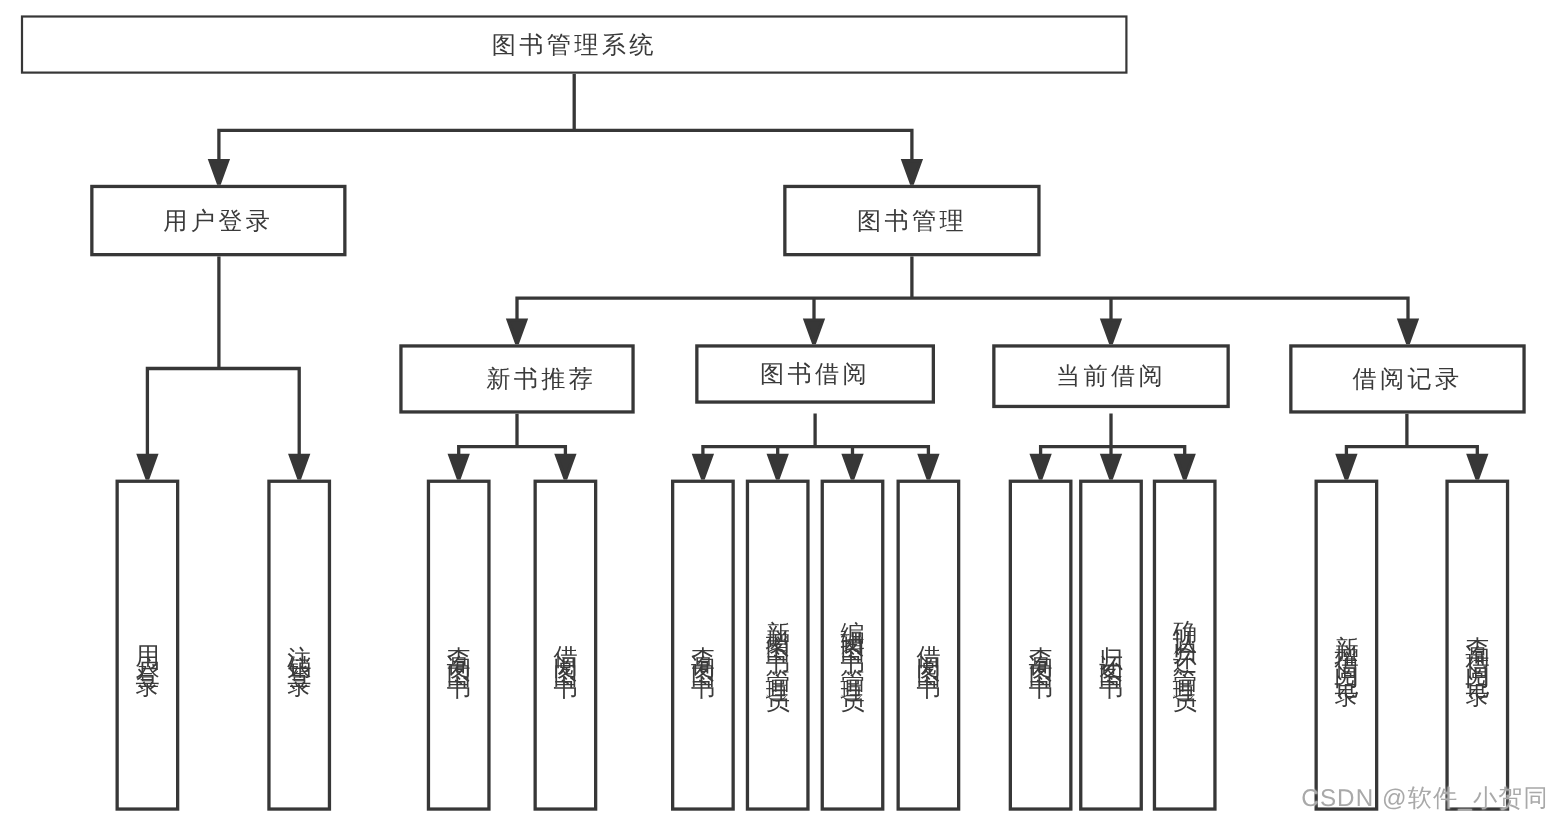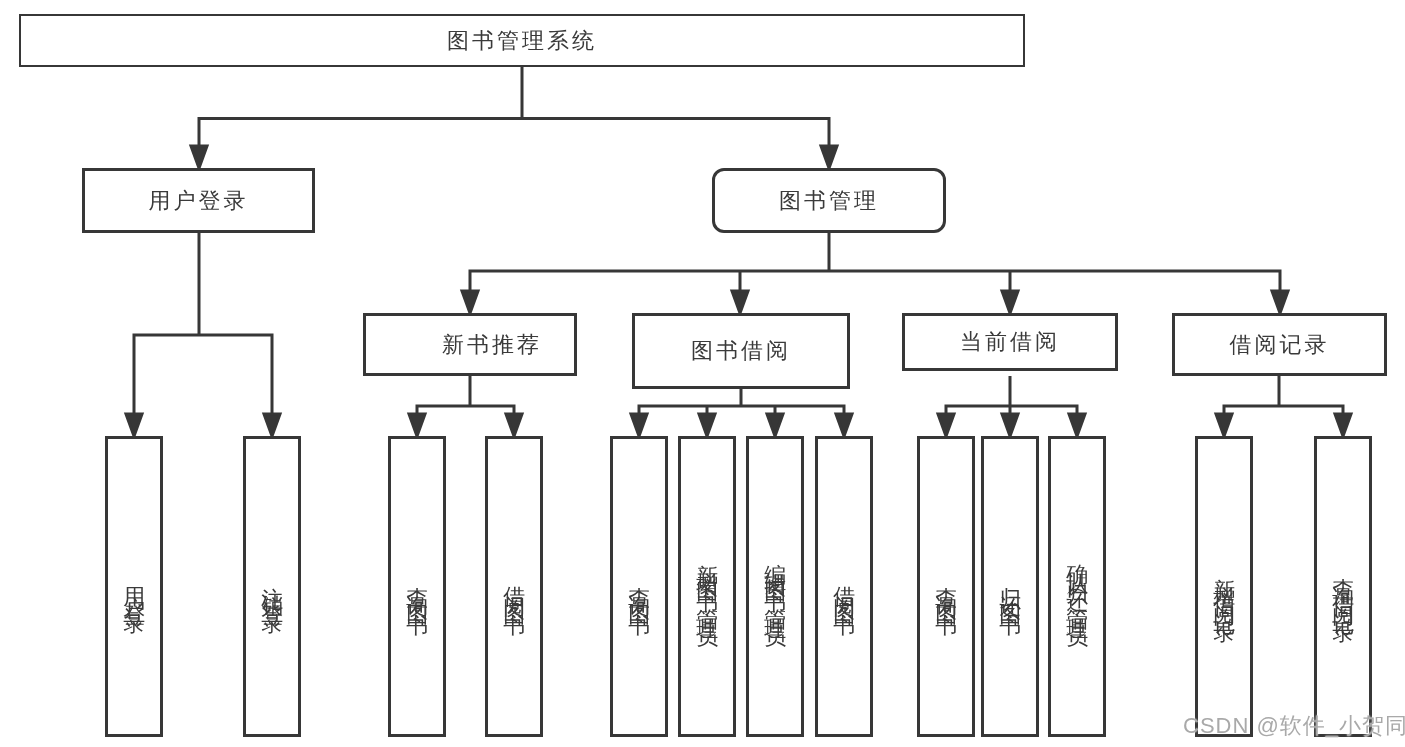--- a/index.html
+++ b/index.html
@@ -79,24 +79,24 @@
         <path fill="none" d="M1279 376 V407.5 M1222.5 406 H1344.5 M1224 407.5 V415 M1343 407.5 V415"></path>
         <polygon points="1216,414 1232,414 1224,436"></polygon>
         <polygon points="1335,414 1351,414 1343,436"></polygon>
       </g>
     </g>
   </svg>
 
   <div class="box root" style="left:19px;top:14px;width:1006px;height:53px;">图书管理系统</div>
 
   <div class="box" style="left:82px;top:168px;width:233px;height:65px;">用户登录</div>
-  <div class="box" style="left:712px;top:168px;width:234px;height:65px;border-radius:12px;">图书管理</div>
+  <div class="box" style="left:712px;top:168px;width:234px;height:65px;">图书管理</div>
 
   <div class="box" style="left:363px;top:313px;width:214px;height:63px;padding-left:44px;">新书推荐</div>
-  <div class="box" style="left:632px;top:313px;width:218px;height:76px;">图书借阅</div>
+  <div class="box" style="left:632px;top:313px;width:218px;height:54px;">图书借阅</div>
   <div class="box" style="left:902px;top:313px;width:216px;height:58px;">当前借阅</div>
   <div class="box" style="left:1172px;top:313px;width:215px;height:63px;">借阅记录</div>
 
   <div class="box leaf" style="left:105px;top:436px;width:58px;height:301px;">用户登录</div>
   <div class="box leaf" style="left:243px;top:436px;width:58px;height:301px;">注销登录</div>
 
   <div class="box leaf" style="left:388px;top:436px;width:58px;height:301px;">查询图书</div>
   <div class="box leaf" style="left:485px;top:436px;width:58px;height:301px;">借阅图书</div>
 
   <div class="box leaf" style="left:610px;top:436px;width:58px;height:301px;">查询图书</div>

